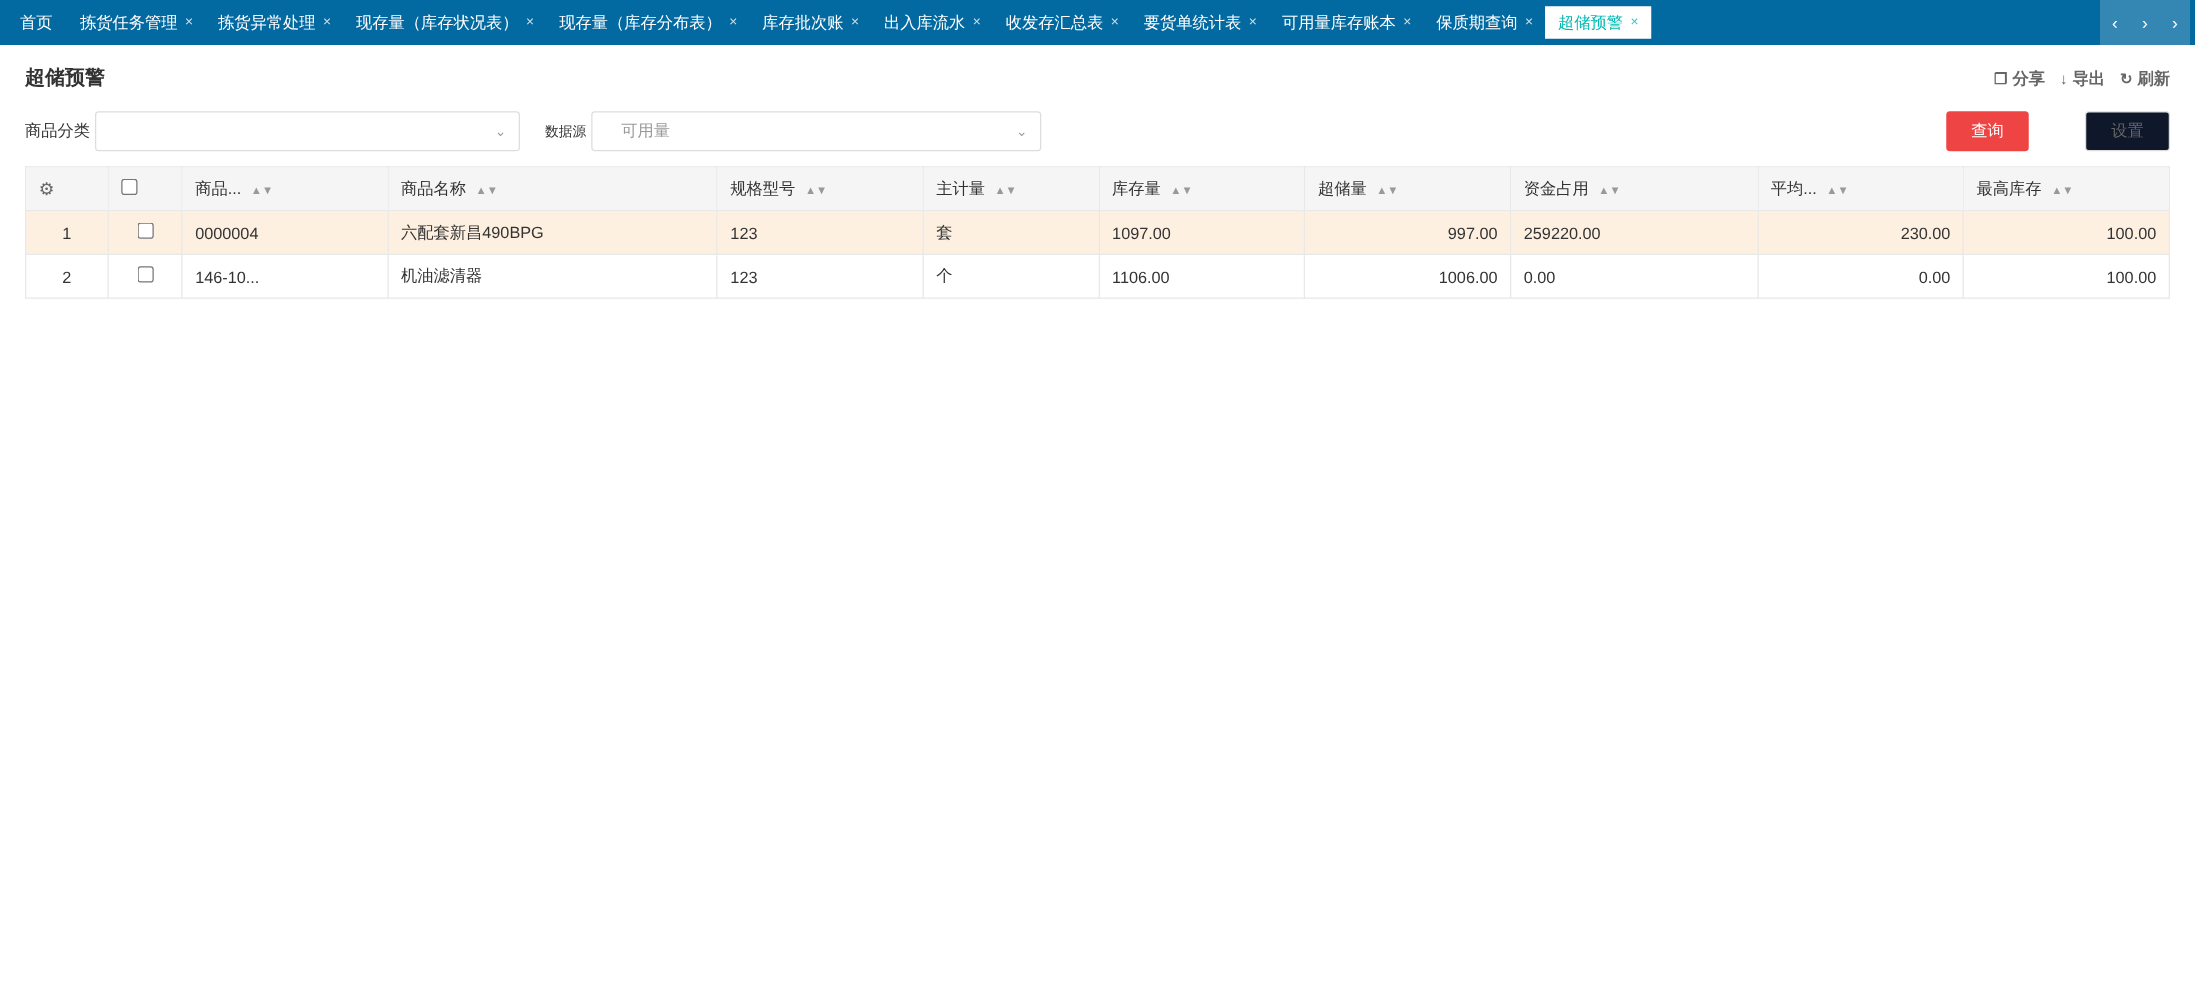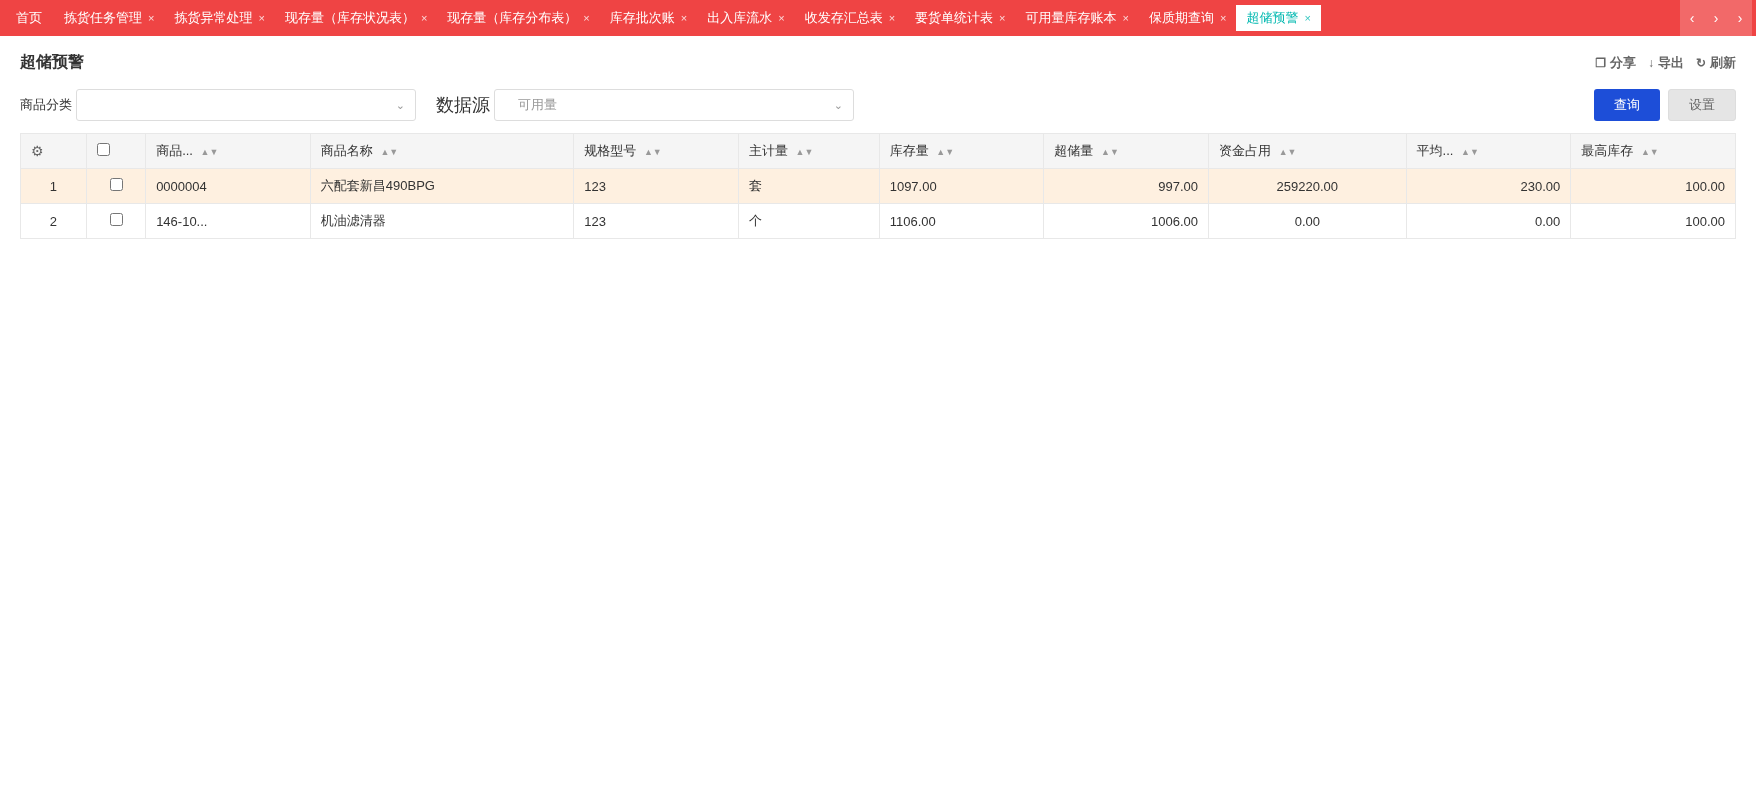--- a/index.html
+++ b/index.html
@@ -2,21 +2,21 @@
 <html><head>
   <meta charset="utf-8">
   <style>
     * { box-sizing: border-box; margin: 0; padding: 0; }
     body { font-family: 'Microsoft YaHei', Arial, sans-serif; font-size: 13px; background: #fff; color: #333; overflow-x: hidden; }
 
     
     .nav-bar {
       display: flex;
       align-items: center;
-      background: #ef4444;
+      background: #0369a1;
       height: 36px;
       padding: 0 4px;
       overflow: hidden;
       white-space: nowrap;
     }
     .nav-item {
       display: inline-flex;
       align-items: center;
       padding: 0 10px;
       height: 26px;
@@ -115,38 +115,39 @@
       justify-content: space-between;
       color: #999;
     }
     .filter-select-wide {
       width: 360px;
       padding-left: 23px;
     }
     .filter-select .chevron { color: #999; font-size: 11px; }
 
     .btn-query {
-      background: #1d4ed8;
+      background: #ef4444;
       color: #fff;
       border: none;
       border-radius: 3px;
       padding: 6px 20px;
       font-size: 13px;
       cursor: pointer;
       height: 32px;
     }
     .btn-set {
-      background: #e5e5e5;
+      background: #0f172a;
       color: #666;
       border: 1px solid #ddd;
       border-radius: 3px;
       padding: 6px 20px;
       font-size: 13px;
       cursor: pointer;
       height: 32px;
+      margin-left: 37px;
     }
 
     .filter-actions {
       margin-left: auto;
       display: flex;
       gap: 8px;
     }
 
     
     .data-table {
@@ -184,34 +185,34 @@
       background: #fff;
     }
     .col-seq { width: 40px; text-align: center; }
     .col-check { width: 36px; text-align: center; }
     .col-code { width: 100px; }
     .col-name { width: 160px; }
     .col-spec { width: 100px; }
     .col-unit { width: 80px; }
     .col-stock { width: 100px; text-align: left; }
     .col-over { width: 100px; text-align: right; }
-    .col-capital { width: 120px; text-align: center; }
+    .col-capital { width: 120px; text-align: left; }
     .col-avg { width: 100px; text-align: right; }
     .col-max { width: 100px; text-align: right; }
 
     .settings-icon-th {
       width: 40px;
       text-align: center;
     }
     .gear-icon { font-size: 14px; color: #666; cursor: pointer; }
     input[type="checkbox"] { cursor: pointer; }
 
     .datasource-tag {
       color: #333;
-      font-size: 18px;
+      font-size: 11px;
     }
   </style>
 </head>
 <body>
 
 <div class="nav-bar">
   <span class="nav-home">首页</span>
 
   <span class="nav-item">
     <span>拣货任务管理</span>

